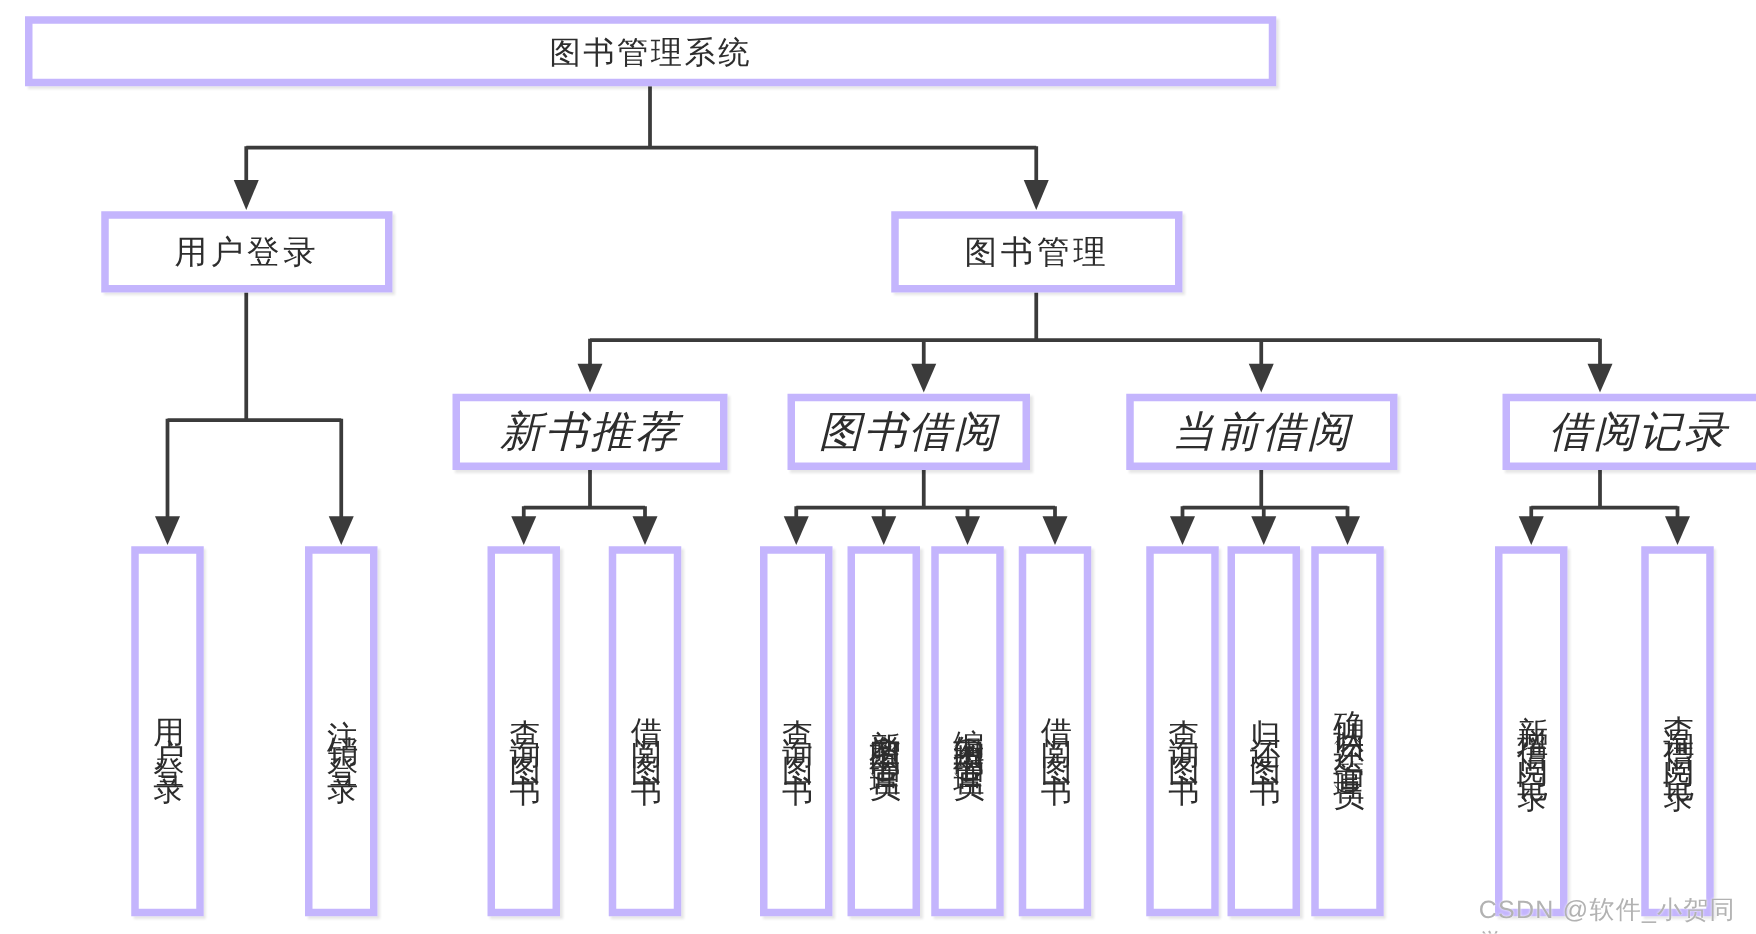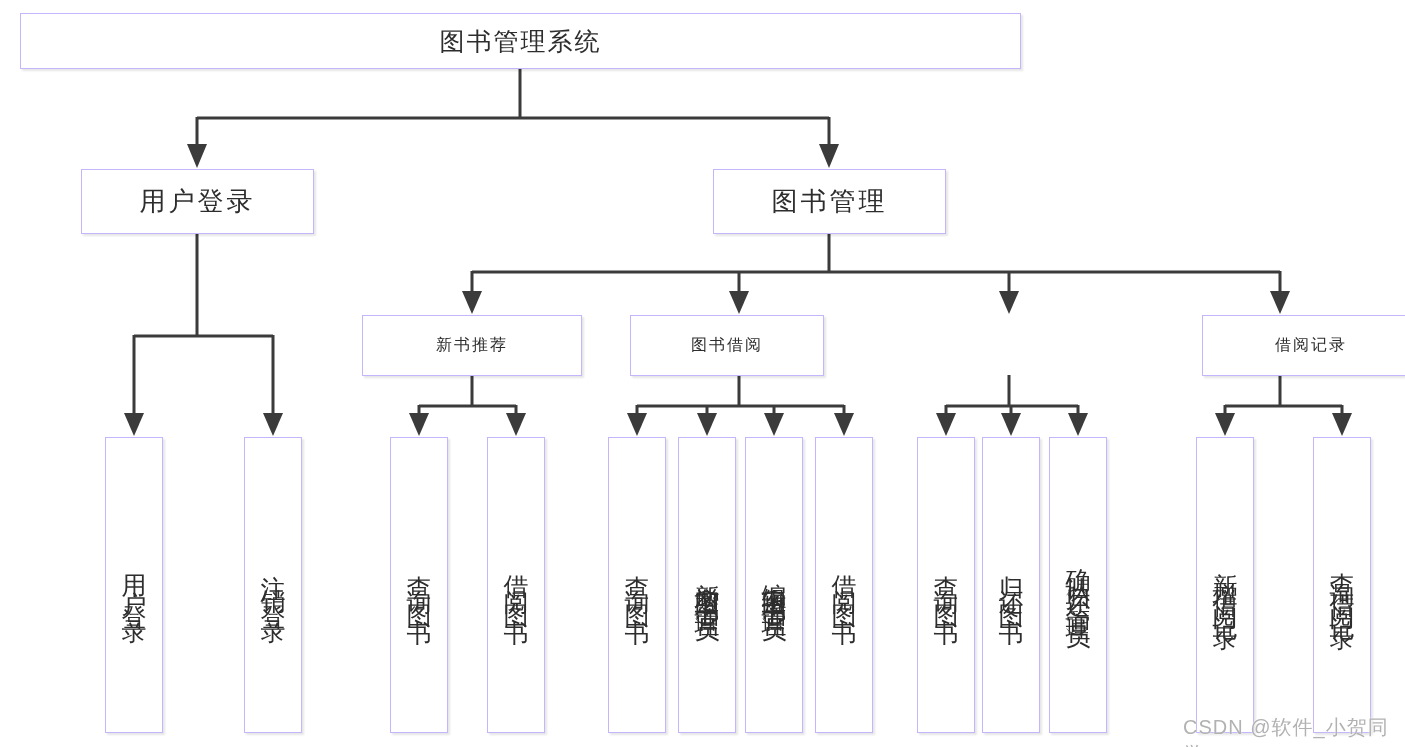--- a/index.html
+++ b/index.html
@@ -8,31 +8,31 @@
     width:1405px;height:747px;
     background:#ffffff;
     font-family:"Liberation Sans","DejaVu Sans",sans-serif;
     color:#2d2d2d;
     overflow:hidden;
   }
   .connectors{position:absolute;left:0;top:0;z-index:1;}
   .node{
     position:absolute;
     box-sizing:border-box;
-    border:1px solid #c4b5fd;
+    border:6px solid #c4b5fd;
     background:#ffffff;
     display:flex;align-items:center;justify-content:center;
     z-index:2;
     box-shadow:2px 2px 2px rgba(0,0,0,0.10);
   }
   .node-root{left:20px;top:13px;width:1001px;height:56px;font-size:25px;letter-spacing:2px;}
   .node-l2{top:169px;width:233px;height:65px;font-size:26px;letter-spacing:3px;}
   .node-user-login{left:81px;}
   .node-book-mgmt{left:713px;}
-  .node-l3{top:315px;height:61px;font-size:16px;letter-spacing:2px;}
+  .node-l3{top:315px;height:61px;font-size:34px;letter-spacing:2px;font-style:italic;}
   .node-nbr{left:362px;width:220px;}
   .node-bb{left:630px;width:194px;}
   .node-cb{left:901px;width:217px;}
   .node-br{left:1202px;width:218px;}
   .leaf{
     top:437px;width:58px;height:296px;
     font-size:25px;
   }
   .vtext{
     writing-mode:vertical-rl;
@@ -116,20 +116,23 @@
   <div class="node node-l2 node-book-mgmt">
     <span>图书管理</span>
   </div>
 
   <div class="node node-l3 node-nbr">
     <span>新书推荐</span>
   </div>
   <div class="node node-l3 node-bb">
     <span>图书借阅</span>
   </div>
+  <div class="node node-l3 node-cb">
+    <span>当前借阅</span>
+  </div>
   <div class="node node-l3 node-br">
     <span>借阅记录</span>
   </div>
 
   <div class="node leaf" style="left:105px;">
     <span class="vtext sp4">用户登录</span>
   </div>
   <div class="node leaf" style="left:244px;">
     <span class="vtext sp4">注销登录</span>
   </div>

